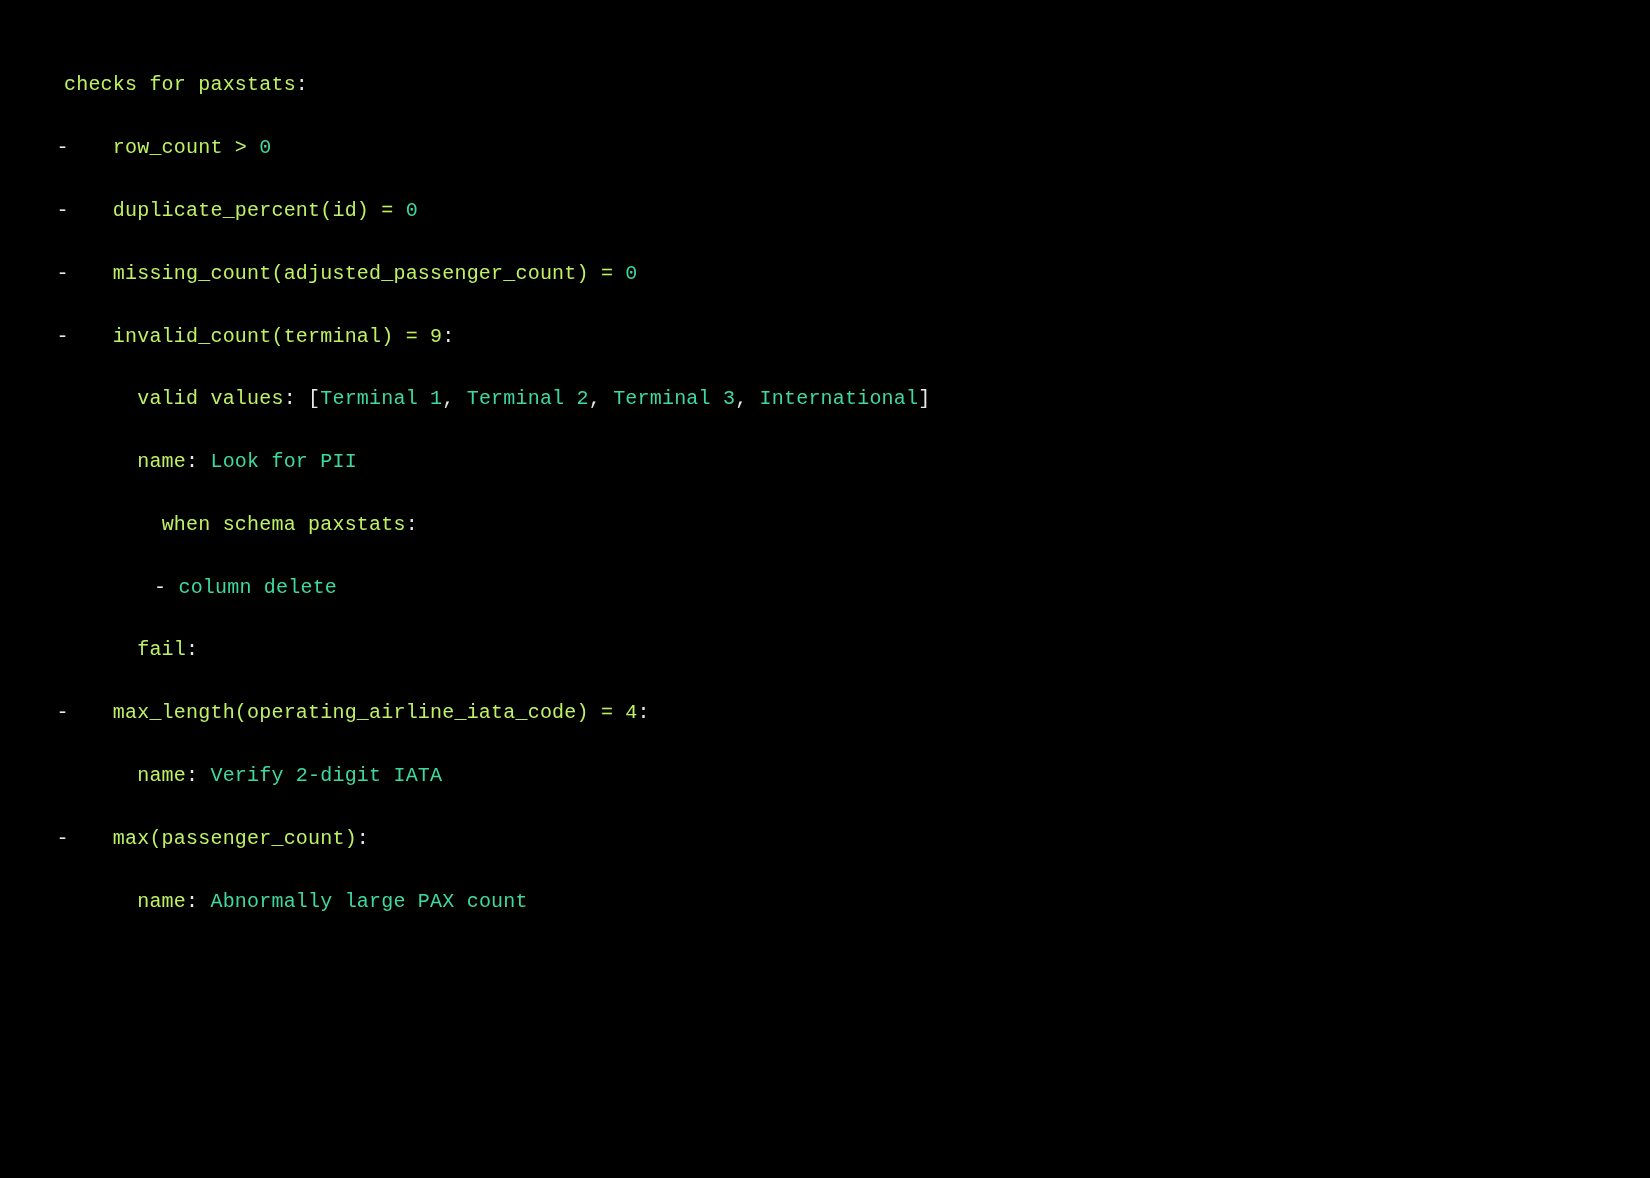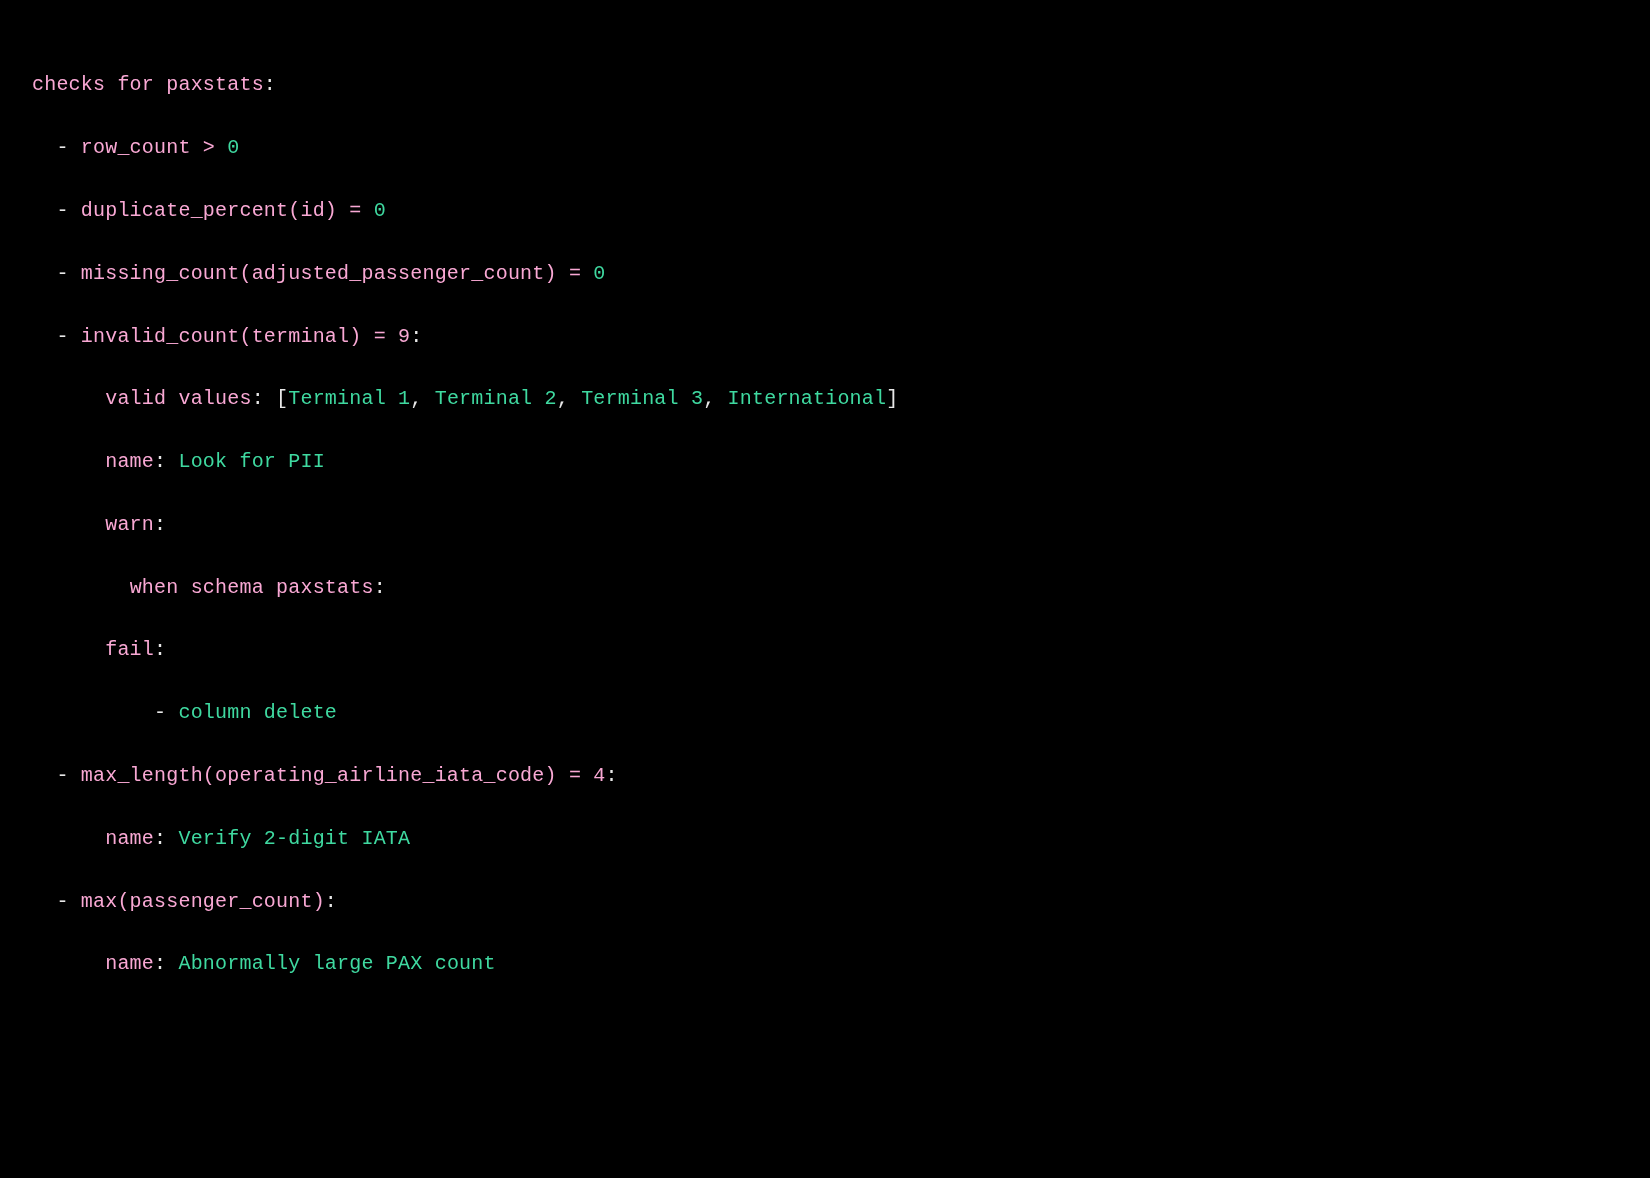--- a/index.html
+++ b/index.html
@@ -16,21 +16,22 @@
       color: #e8e8e8;
       width: 1650px;
       height: 1178px;
       overflow: hidden;
     }
     .code-container {
       white-space: pre;
       letter-spacing: 0.2px;
     }
     .key {
-      color: #f9a8d4;
+      color: #bef264;
+      margin-left: 32px;
     }
     .string {
       color: #3fd9a0;
     }
     .punct {
       color: #e8e8e8;
     }
     .line {
       display: block;
     }
@@ -39,22 +40,21 @@
 <body>
 
 <div class="code-container">
 <span class="line"><span class="key">checks for paxstats</span><span class="punct">:</span></span>
 <span class="line"><span class="punct">  - </span><span class="key">row_count &gt; </span><span class="string">0</span></span>
 <span class="line"><span class="punct">  - </span><span class="key">duplicate_percent(id) = </span><span class="string">0</span></span>
 <span class="line"><span class="punct">  - </span><span class="key">missing_count(adjusted_passenger_count) = </span><span class="string">0</span></span>
 <span class="line"><span class="punct">  - </span><span class="key">invalid_count(terminal) = 9</span><span class="punct">:</span></span>
 <span class="line"><span class="punct">      </span><span class="key">valid values</span><span class="punct">: </span><span class="punct">[</span><span class="string">Terminal 1</span><span class="punct">, </span><span class="string">Terminal 2</span><span class="punct">, </span><span class="string">Terminal 3</span><span class="punct">, </span><span class="string">International</span><span class="punct">]</span></span>
 <span class="line"><span class="punct">      </span><span class="key">name</span><span class="punct">: </span><span class="string">Look for PII</span></span>
-<span class="line"><span class="punct">      </span><span class="key">warn</span><span class="punct">:</span></span>
 <span class="line"><span class="punct">        </span><span class="key">when schema paxstats</span><span class="punct">:</span></span>
+<span class="line"><span class="punct">          </span><span class="punct">- </span><span class="string">column delete</span></span>
 <span class="line"><span class="punct">      </span><span class="key">fail</span><span class="punct">:</span></span>
-<span class="line"><span class="punct">          </span><span class="punct">- </span><span class="string">column delete</span></span>
 <span class="line"><span class="punct">  - </span><span class="key">max_length(operating_airline_iata_code) = 4</span><span class="punct">:</span></span>
 <span class="line"><span class="punct">      </span><span class="key">name</span><span class="punct">: </span><span class="string">Verify 2-digit IATA</span></span>
 <span class="line"><span class="punct">  - </span><span class="key">max(passenger_count)</span><span class="punct">:</span></span>
 <span class="line"><span class="punct">      </span><span class="key">name</span><span class="punct">: </span><span class="string">Abnormally large PAX count</span></span>
 
 </div>
 
 </body></html>

